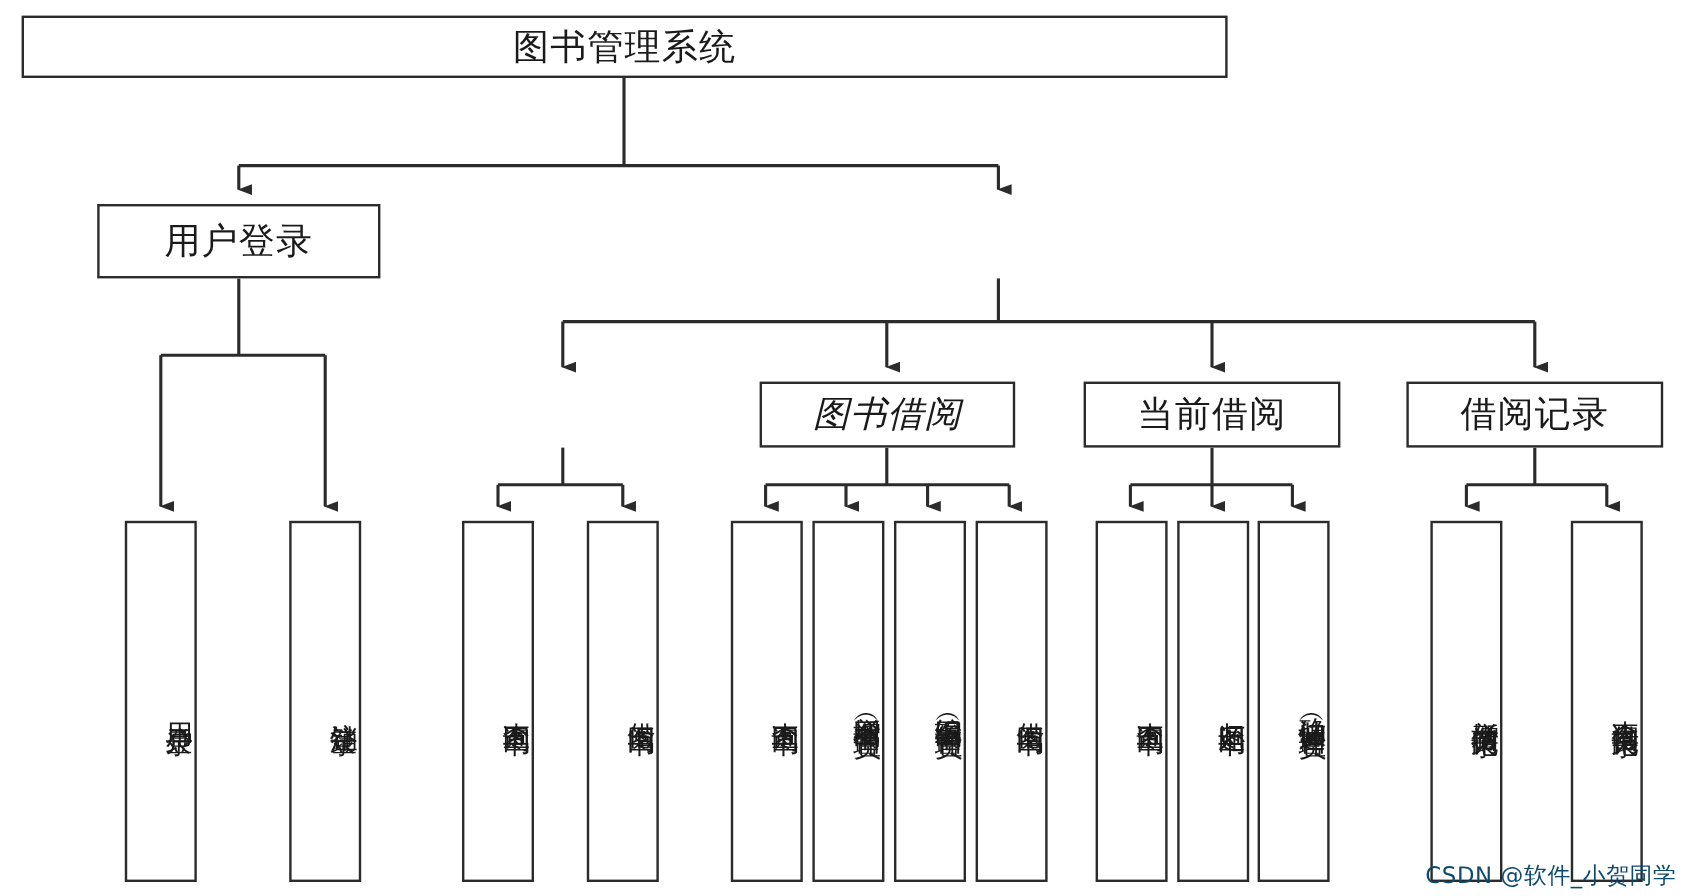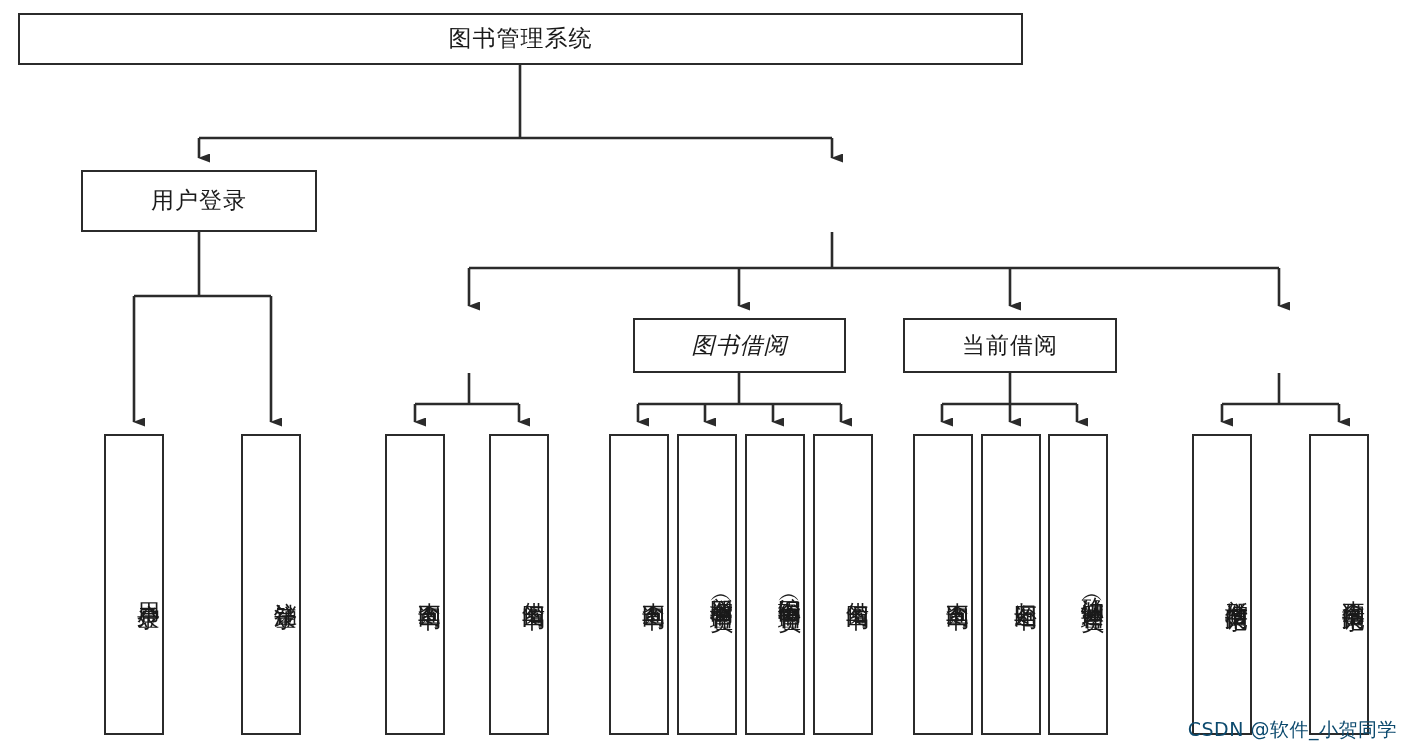--- a/index.html
+++ b/index.html
@@ -29,21 +29,21 @@
     position: absolute;
     box-sizing: border-box;
     background: #ffffff;
     border: 2px solid #2b2b2b;
     display: flex;
     align-items: center;
     justify-content: center;
     color: #1a1a1a;
   }
   .node.horiz {
-    font-size: 23px;
+    font-size: 30px;
     letter-spacing: 1px;
     line-height: 1.1;
   }
   .node.vert {
     writing-mode: vertical-rl;
     text-orientation: upright;
     font-size: 23px;
     line-height: 1.18;
     letter-spacing: 2px;
     align-items: flex-start;
@@ -120,20 +120,21 @@
       <path d="M1339,404 L1339,422" marker-end="url(#arrowhead)"></path>
     </g>
   </svg>
 
   <div class="node horiz" style="left:18px; top:13px; width:1005px; height:52px;">图书管理系统</div>
 
   <div class="node horiz" style="left:81px; top:170px; width:236px; height:62px;">用户登录</div>
 
   <div class="node horiz" style="left:633px; top:318px; width:213px; height:55px;font-style:italic;">图书借阅</div>
   <div class="node horiz" style="left:903px; top:318px; width:214px; height:55px;">当前借阅</div>
+  <div class="node horiz" style="left:1172px; top:318px; width:214px; height:55px;">借阅记录</div>
 
   <div class="node vert" style="left:104px; top:434px; width:60px; height:301px;">
     <span class="vlabel">用户登录</span>
   </div>
   <div class="node vert" style="left:241px; top:434px; width:60px; height:301px;">
     <span class="vlabel">注销登录</span>
   </div>
 
   <div class="node vert" style="left:385px; top:434px; width:60px; height:301px;">
     <span class="vlabel">查询图书</span>

